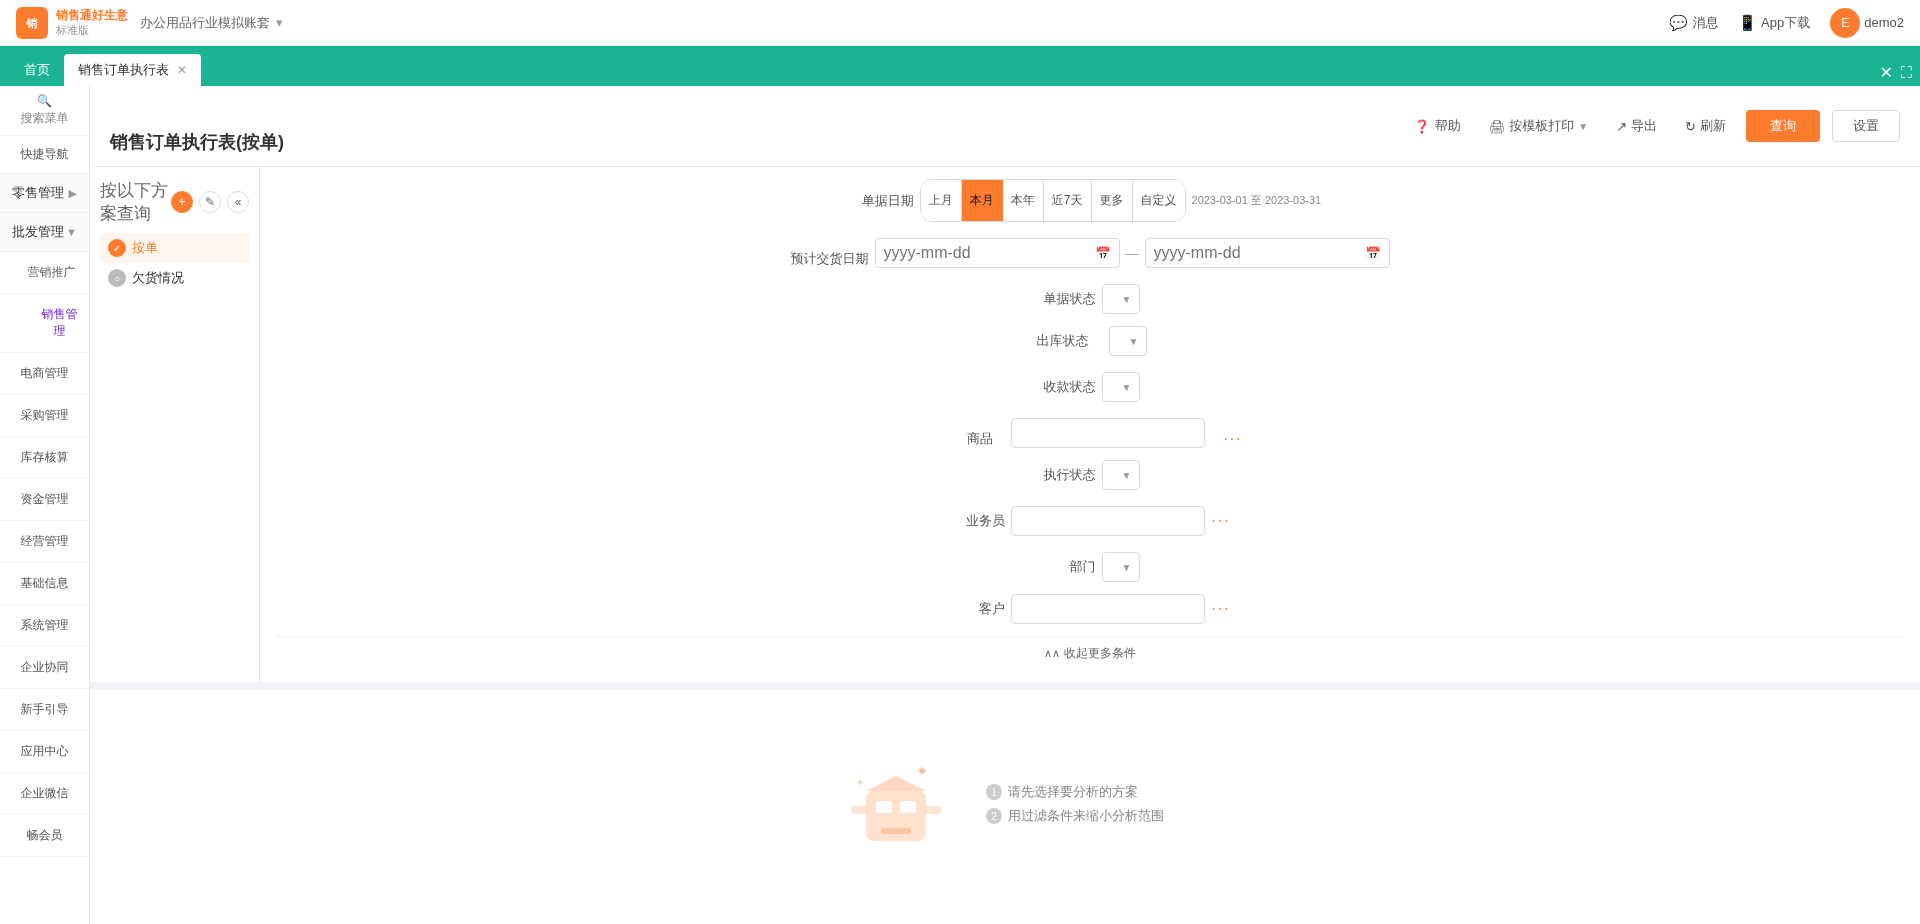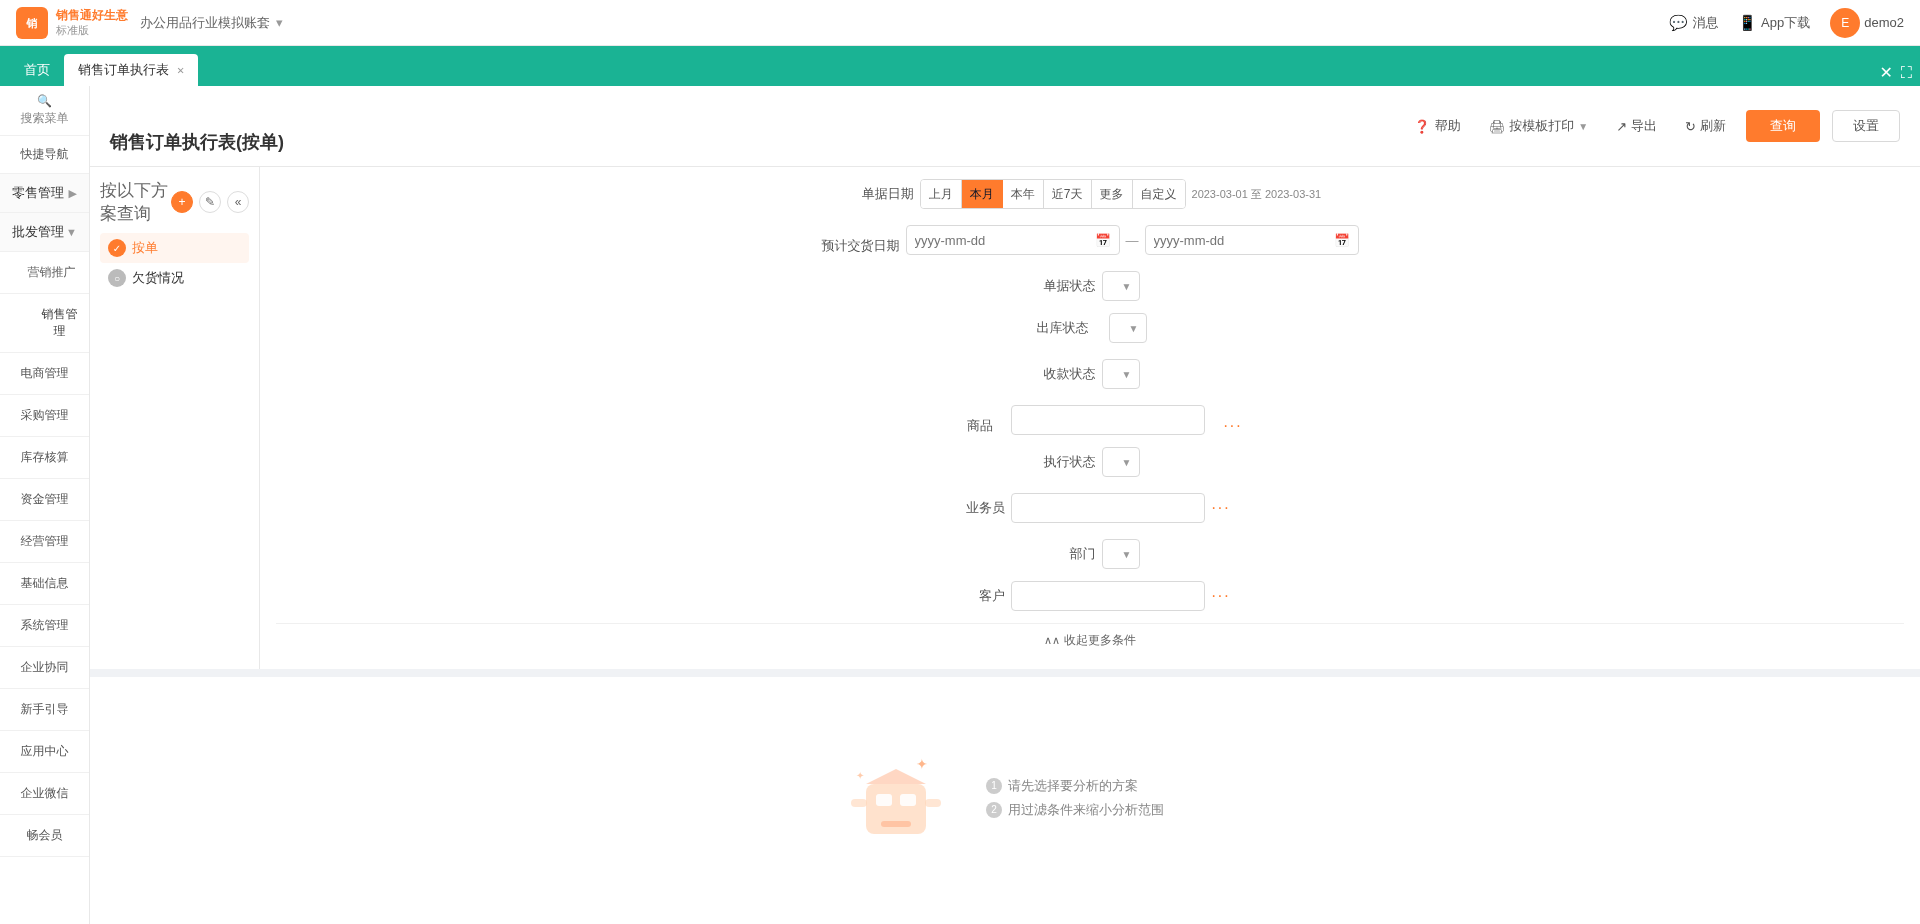--- a/index.html
+++ b/index.html
@@ -89,21 +89,20 @@
       border-radius: 4px 4px 0 0;
       font-size: 13px;
       color: rgba(255,255,255,0.85);
     }
     .tab-item.home {
       color: white;
     }
     .tab-item.active {
       background: #fff;
       color: #333;
-      font-family: Liberation Mono, monospace;
     }
     .tab-close {
       color: #999;
       font-size: 12px;
       cursor: pointer;
       margin-left: 2px;
     }
     .tab-right-actions {
       margin-left: auto;
       display: flex;
@@ -346,44 +345,44 @@
       display: flex;
       align-items: center;
       flex: 1;
     }
     .date-input-wrapper input {
       width: 100%;
       height: 30px;
       border: 1px solid #d9d9d9;
       border-radius: 4px;
       padding: 0 28px 0 8px;
-      font-size: 13px;
+      font-size: 16px;
       color: #aaa;
       background: #fff;
       outline: none;
     }
     .date-input-wrapper .cal-icon {
       position: absolute;
       right: 8px;
       color: #ff7b2d;
       font-size: 13px;
       pointer-events: none;
     }
     .date-separator {
       color: #999;
       padding: 0 2px;
     }
     .date-quick-btns {
       display: flex;
       align-items: flex-start;
       gap: 0;
       border: 1px solid #d9d9d9;
-      border-radius: 4px;
+      border-radius: 12px;
       overflow: hidden;
-      height: 30px;
+      height: 43px;
     }
     .date-quick-btn {
       padding: 0 8px;
       height: 100%;
       display: flex;
       align-items: center;
       cursor: pointer;
       font-size: 12px;
       color: #555;
       border-right: 1px solid #d9d9d9;
@@ -542,21 +541,21 @@
       <span>零售管理</span>
       <span style="font-size:11px;color:#999">▶</span>
     </div>
     <div class="sidebar-item group-header">
       <span>批发管理</span>
       <span style="font-size:11px;color:#999">▼</span>
     </div>
     <div class="sidebar-item" style="padding-left:20px;color:#666">
       <span>营销推广</span>
     </div>
-    <div class="sidebar-item" style="padding-left:36px;color:#404040">
+    <div class="sidebar-item" style="padding-left:36px;color:#6d28d9">
       <span>销售管理</span>
     </div>
     <div class="sidebar-item">
       <span>电商管理</span>
     </div>
     <div class="sidebar-item">
       <span>采购管理</span>
     </div>
     <div class="sidebar-item">
       <span>库存核算</span>

